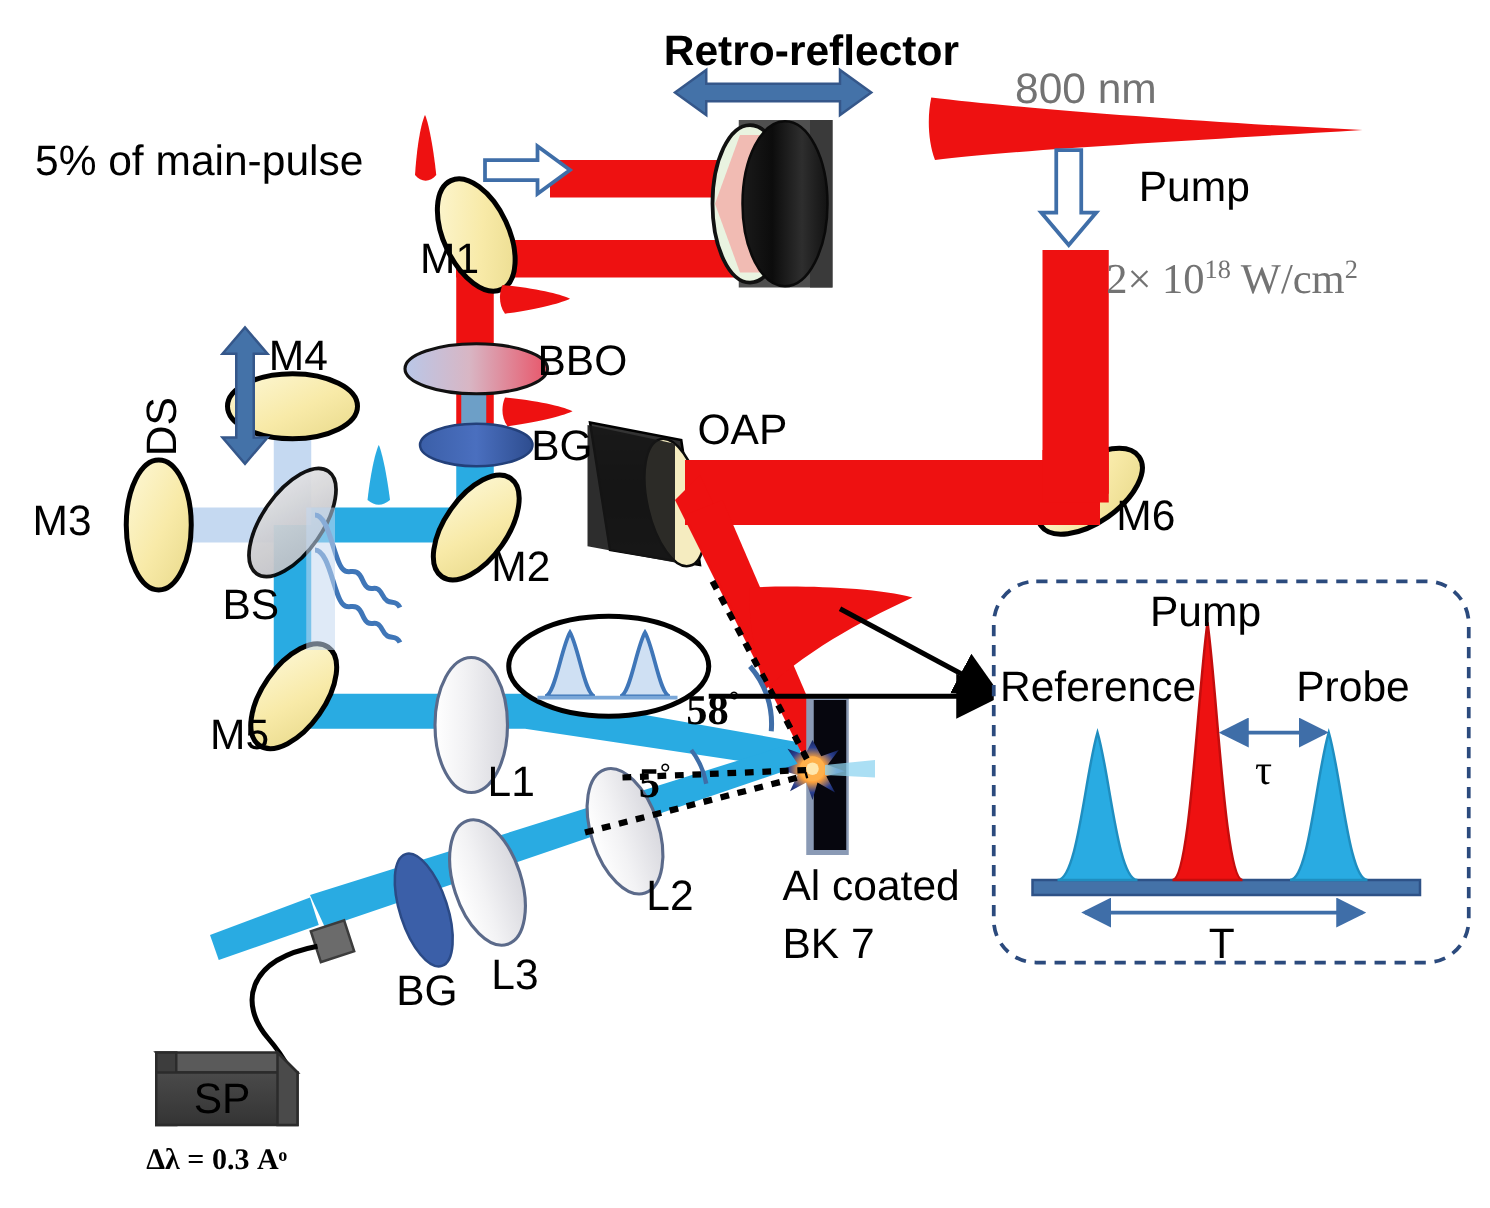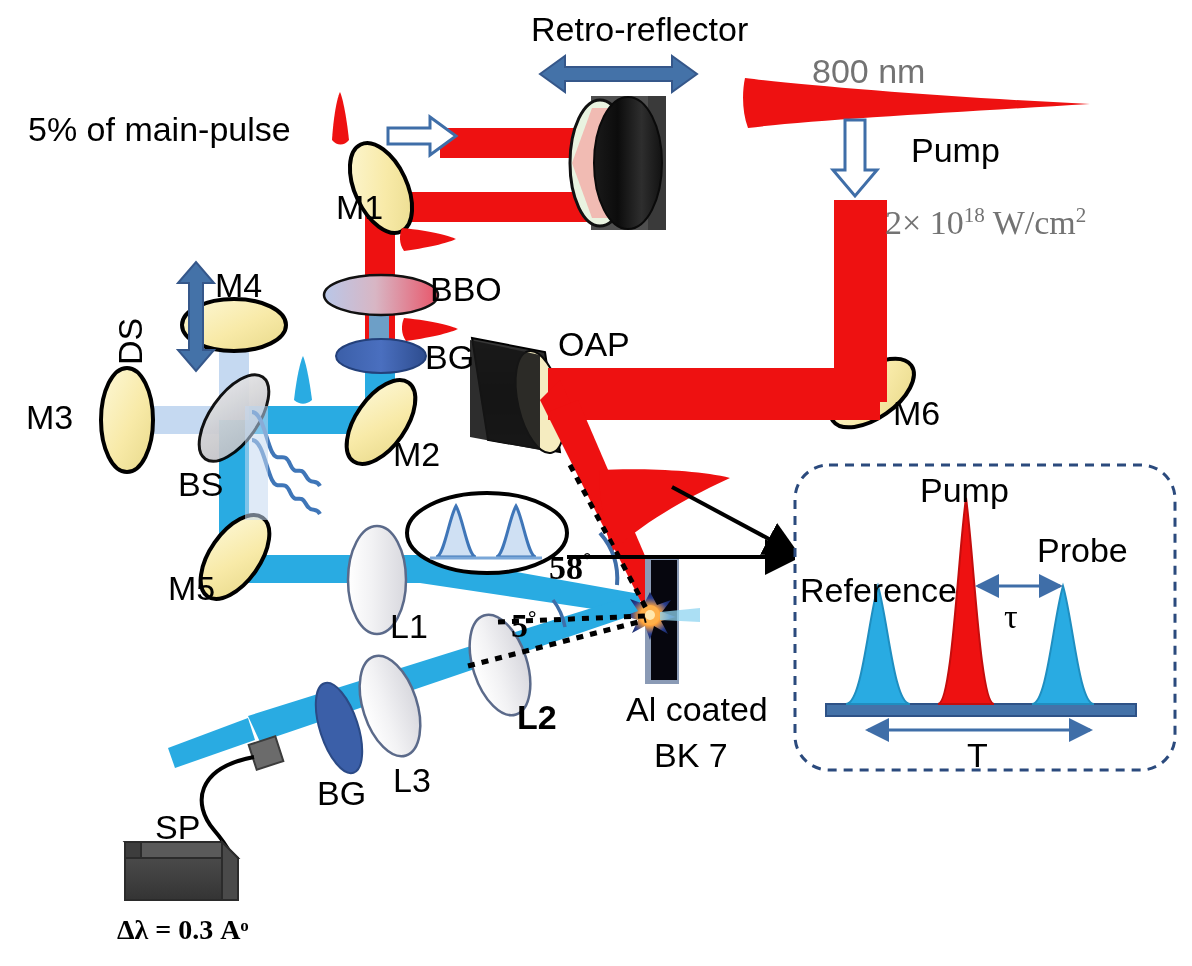--- a/index.html
+++ b/index.html
@@ -24,21 +24,21 @@
   .lbl {
     position: absolute;
     font-family: "Liberation Sans", sans-serif;
     color: #000000;
     white-space: nowrap;
     line-height: 1;
     user-select: none;
   }
   .lbl-red { color: #737373; }
   .big { font-size: 34px; }
-  .small { font-size: 28px; }
+  .small { font-size: 24px; }
   .serif { font-family: "Liberation Serif", serif; }
   .bold { font-weight: bold; }
   .rot90 {
     transform: rotate(-90deg);
     transform-origin: left top;
   }
   sup { font-size: 0.62em; vertical-align: super; }
 </style>
 </head>
 <body>
@@ -308,21 +308,21 @@
       <path d="M1032,704 C1047,704 1053,620 1063,586 C1073,620 1079,704 1094,704 Z" fill="#29ABE2" stroke="#1f8ec0" stroke-width="2"></path>
 
       <line x1="978" y1="586" x2="1060" y2="586" stroke="#3f6ea8" stroke-width="3" marker-end="url(#arrBlue)" marker-start="url(#arrBlueStart)"></line>
 
       <line x1="868" y1="730" x2="1090" y2="730" stroke="#3f6ea8" stroke-width="3" marker-end="url(#arrBlue)" marker-start="url(#arrBlueStart)"></line>
     </g>
   </svg>
 
   <div class="lbl big" style="left:28px; top:112px;">5% of main-pulse</div>
 
-  <div class="lbl big" style="left:531px; top:12px;">Retro-reflector</div>
+  <div class="lbl big" style="left:531px; top:24px;font-weight:bold;">Retro-reflector</div>
 
   <div class="lbl big lbl-red" style="left:812px; top:54px;">800 nm</div>
 
   <div class="lbl big" style="left:911px; top:133px;">Pump</div>
 
   <div class="lbl big lbl-red serif" style="left:885px; top:205px;"><span>2× 10</span><sup>18</sup><span> W/cm</span><sup>2</sup></div>
 
   <div class="lbl big" style="left:296px; top:190px;margin-left:40px;">M1</div>
 
   <div class="lbl big" style="left:430px; top:272px;">BBO</div>
@@ -340,36 +340,36 @@
   <div class="lbl big" style="left:393px; top:437px;">M2</div>
 
   <div class="lbl big" style="left:558px; top:327px;">OAP</div>
 
   <div class="lbl big" style="left:893px; top:396px;">M6</div>
 
   <div class="lbl big" style="left:168px; top:571px;">M5</div>
 
   <div class="lbl big" style="left:390px; top:609px;">L1</div>
 
-  <div class="lbl big" style="left:517px; top:700px;font-weight:bold;">L2</div>
+  <div class="lbl big" style="left:517px; top:700px;">L2</div>
 
   <div class="lbl big" style="left:393px; top:747px;margin-top:16px;">L3</div>
 
   <div class="lbl big" style="left:317px; top:776px;">BG</div>
 
-  <div class="lbl big" style="left:155px; top:810px;">SP</div>
+  <div class="lbl big" style="left:155px; top:862px;">SP</div>
 
   <div class="lbl small bold serif" style="left:117px; top:916px;">Δλ = 0.3 Aᵒ</div>
 
   <div class="lbl big bold serif" style="left:549px; top:550px;"><span>58</span><sup>°</sup></div>
 
   <div class="lbl big bold serif" style="left:511px; top:608px;"><span>5</span><sup>°</sup></div>
 
   <div class="lbl big" style="left:626px; top:692px;">Al coated</div>
-  <div class="lbl big" style="left:626px; top:738px;margin-left:28px;">BK 7</div>
+  <div class="lbl big" style="left:626px; top:738px;">BK 7</div>
 
   <div class="lbl big" style="left:920px; top:473px;">Pump</div>
-  <div class="lbl big" style="left:800px; top:533px;margin-top:40px;">Reference</div>
+  <div class="lbl big" style="left:800px; top:533px;">Reference</div>
   <div class="lbl big" style="left:1037px; top:533px;text-align:right;">Probe</div>
   <div class="lbl big serif" style="left:1004px; top:600px;">τ</div>
   <div class="lbl big" style="left:967px; top:738px;">T</div>
 
 </div>
 
 </body></html>

